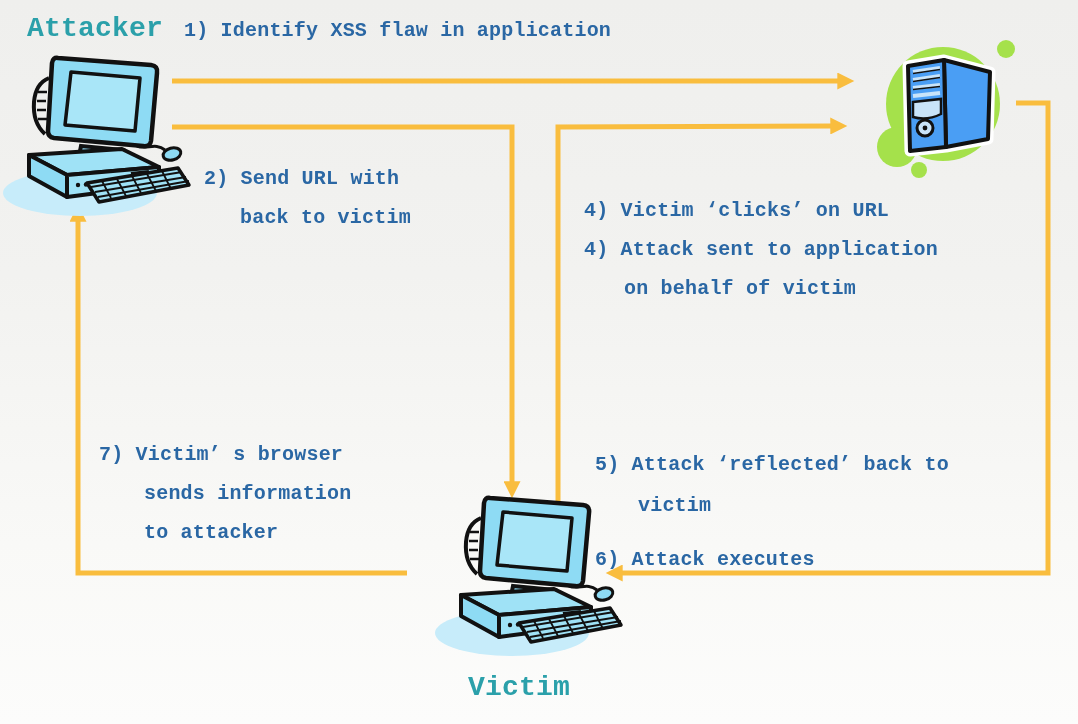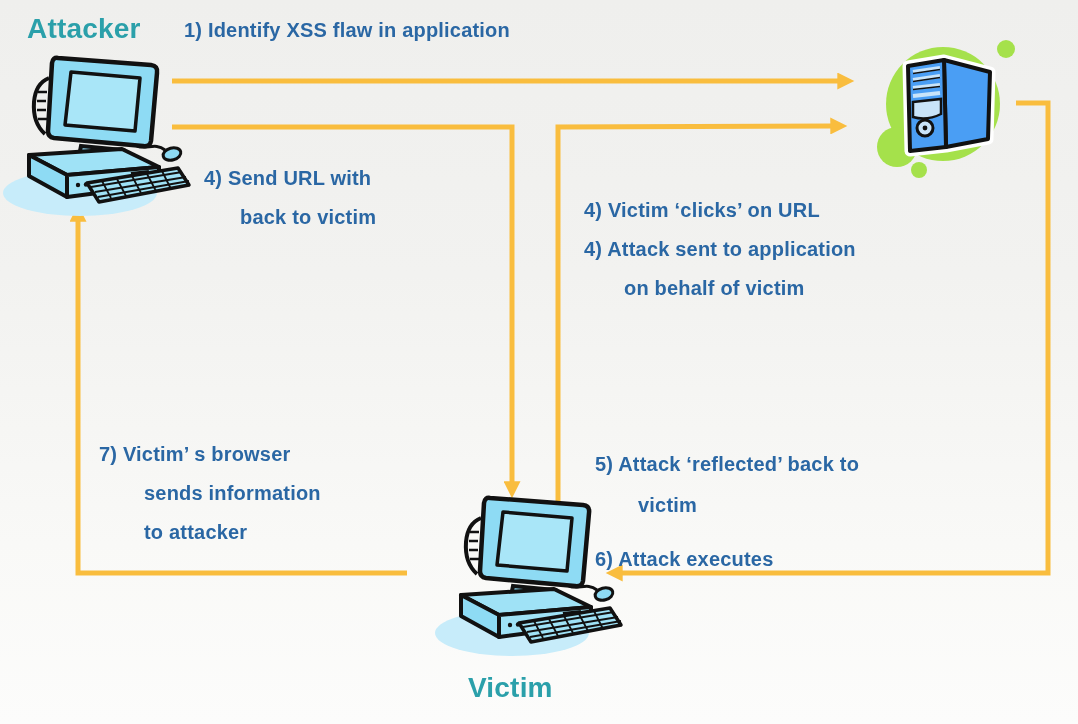--- a/index.html
+++ b/index.html
@@ -1,19 +1,19 @@
 <!DOCTYPE html>
 <html><head>
 <meta charset="utf-8">
 <style>
   html,body{margin:0;padding:0;background:#fff;}
   .stage{
     position:relative;width:1078px;height:724px;overflow:hidden;
     background:linear-gradient(180deg,#EFEFED 0%,#F2F2F0 38%,#F9F9F7 75%,#FCFCFB 100%);
-    font-family:Liberation Sans, sans-serif;
+    font-family:Liberation Mono, monospace;
   }
   .layer{position:absolute;left:0;top:0;}
   .txt{
     position:absolute;color:#2A67A4;font-size:20px;line-height:39px;
     font-weight:600;white-space:nowrap;letter-spacing:.2px;
   }
   .tag{
     position:absolute;color:#2BA0AA;font-size:28px;line-height:32px;
     font-weight:600;white-space:nowrap;letter-spacing:.2px;
   }
@@ -80,21 +80,21 @@
   </svg>
 
   <div class="tag" style="left:27px;top:13px">Attacker</div>
   <div class="tag" style="left:468px;top:672px">Victim</div>
 
   <div class="txt" style="left:184px;top:11px">
     <span class="line">1) Identify XSS flaw in application</span>
   </div>
 
   <div class="txt" style="left:204px;top:159px">
-    <span class="line">4) Send URL with</span>
+    <span class="line">2) Send URL with</span>
     <span class="line" style="padding-left:36px">back to victim</span>
   </div>
 
   <div class="txt" style="left:584px;top:191px">
     <span class="line">4) Victim ‘clicks’ on URL</span>
     <span class="line">4) Attack sent to application</span>
     <span class="line" style="padding-left:40px">on behalf of victim</span>
   </div>
 
   <div class="txt" style="left:595px;top:444px;line-height:41px">

